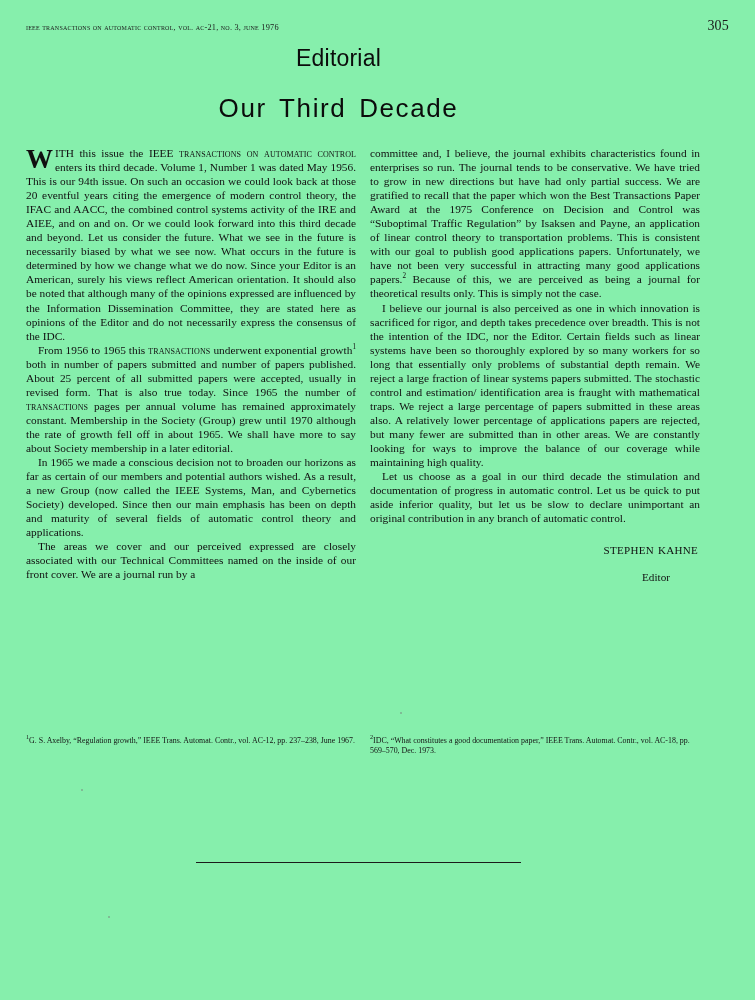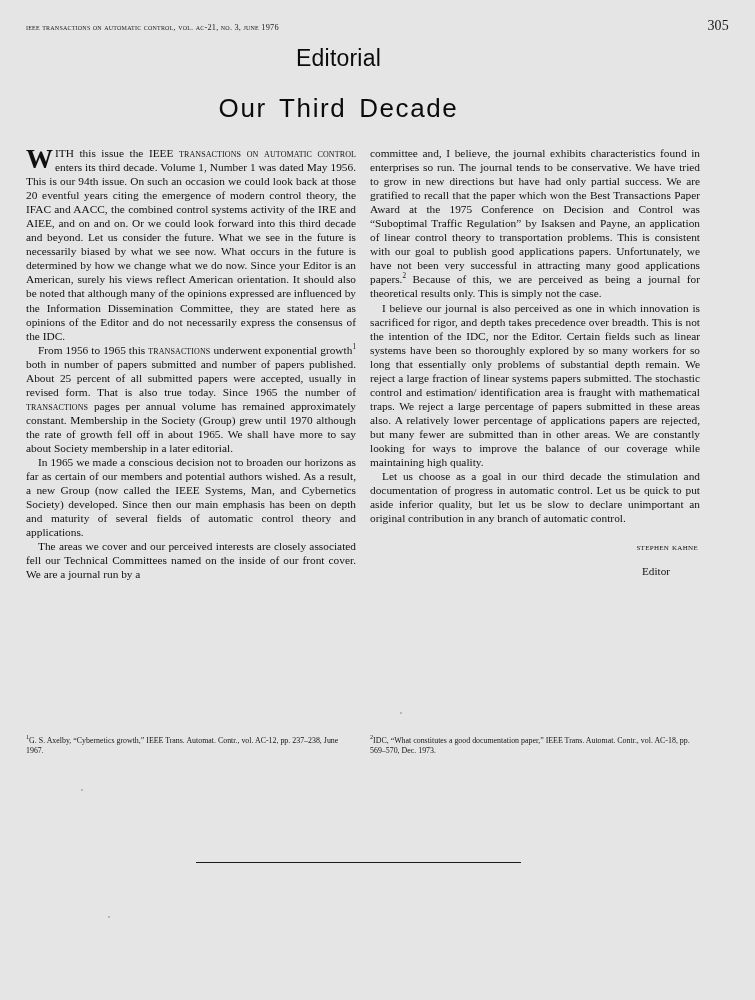--- a/index.html
+++ b/index.html
@@ -9,21 +9,21 @@
     background: #ffffff;
   }
   body {
     font-family: "Liberation Serif", "DejaVu Serif", serif;
     color: #111111;
   }
   .page {
     position: relative;
     width: 755px;
     height: 1000px;
-    background: #e5e5e5;
+    background: #86efac;
     overflow: hidden;
     box-sizing: border-box;
   }
 
   
   .running-head {
     position: absolute;
     top: 18px;
     left: 26px;
     right: 26px;
@@ -129,21 +129,21 @@
     line-height: 0;
   }
 
   
   .signature {
     margin-top: 16px;
     text-align: right;
     padding-right: 2px;
   }
   .sig-name {
-    font-size: 10px;
+    font-size: 15px;
     font-variant: small-caps;
     text-transform: lowercase;
     letter-spacing: 0.3px;
     color: #101010;
   }
   .sig-role {
     font-size: 11.2px;
     color: #101010;
     margin-top: 13px;
     padding-right: 28px;
@@ -216,21 +216,21 @@
 
       <p class="dropcap-para no-indent">
         <span class="dropcap">W</span><span>ITH</span><span> this issue the IEEE </span><span class="sc">Transactions on Automatic Control</span><span> enters its third decade. Volume 1, Number 1 was dated May 1956. This is our 94th issue. On such an occasion we could look back at those 20 eventful years citing the emergence of modern control theory, the IFAC and AACC, the combined control systems activity of the IRE and AIEE, and on and on. Or we could look forward into this third decade and beyond. Let us consider the future. What we see in the future is necessarily biased by what we see now. What occurs in the future is determined by how we change what we do now. Since your Editor is an American, surely his views reflect American orientation. It should also be noted that although many of the opinions expressed are influenced by the Information Dissemination Committee, they are stated here as opinions of the Editor and do not necessarily express the consensus of the IDC.</span>
       </p>
 
       <p><span>From 1956 to 1965 this </span><span class="sc">Transactions</span><span> underwent exponential growth</span><sup class="fn">1</sup><span> both in number of papers submitted and number of papers published. About 25 percent of all submitted papers were accepted, usually in revised form. That is also true today. Since 1965 the number of </span><span class="sc">Transactions</span><span> pages per annual volume has remained approximately constant. Membership in the Society (Group) grew until 1970 although the rate of growth fell off in about 1965. We shall have more to say about Society membership in a later editorial.</span>
       </p>
 
       <p>In 1965 we made a conscious decision not to broaden our horizons as far as certain of our members and potential authors wished. As a result, a new Group (now called the IEEE Systems, Man, and Cybernetics Society) developed. Since then our main emphasis has been on depth and maturity of several fields of automatic control theory and applications.</p>
 
-      <p>The areas we cover and our perceived interests are closely associated fell our Technical Committees named on the inside of our front cover. We are a journal run by a</p>
+      <p>The areas we cover and our perceived expressed are closely associated with our Technical Committees named on the inside of our front cover. We are a journal run by a</p>
 
     </div>
 
     <div class="col">
 
       <p class="no-indent"><span>committee and, I believe, the journal exhibits characteristics found in enterprises so run. The journal tends to be conservative. We have tried to grow in new directions but have had only partial success. We are gratified to recall that the paper which won the Best Transactions Paper Award at the 1975 Conference on Decision and Control was “Suboptimal Traffic Regulation” by Isaksen and Payne, an application of linear control theory to transportation problems. This is consistent with our goal to publish good applications papers. Unfortunately, we have not been very successful in attracting many good applications papers.</span><sup class="fn">2</sup><span> Because of this, we are perceived as being a journal for theoretical results only. This is simply not the case.</span>
       </p>
 
       <p>I believe our journal is also perceived as one in which innovation is sacrificed for rigor, and depth takes precedence over breadth. This is not the intention of the IDC, nor the Editor. Certain fields such as linear systems have been so thoroughly explored by so many workers for so long that essentially only problems of substantial depth remain. We reject a large fraction of linear systems papers submitted. The stochastic control and estimation/ identification area is fraught with mathematical traps. We reject a large percentage of papers submitted in these areas also. A relatively lower percentage of applications papers are rejected, but many fewer are submitted than in other areas. We are constantly looking for ways to improve the balance of our coverage while maintaining high quality.</p>
 
@@ -239,21 +239,21 @@
       <div class="signature">
         <div class="sig-name">Stephen Kahne</div>
         <div class="sig-role">Editor</div>
       </div>
 
     </div>
   </div>
 
   <div class="footnotes">
     <div class="footnote-col">
-      <p class="footnote"><sup>1</sup><span>G. S. Axelby, “Cybernetics growth,” </span><span class="it">IEEE Trans. Automat. Contr.</span><span>, vol. AC-12, pp. 237–238, June 1967.</span>
+      <p class="footnote"><sup>1</sup><span>G. S. Axelby, “Regulation growth,” </span><span class="it">IEEE Trans. Automat. Contr.</span><span>, vol. AC-12, pp. 237–238, June 1967.</span>
       </p>
     </div>
     <div class="footnote-col">
       <p class="footnote"><sup>2</sup><span>IDC, “What constitutes a </span><span class="it">good</span><span> documentation paper,” </span><span class="it">IEEE Trans. Automat. Contr.</span><span>, vol. AC-18, pp. 569–570, Dec. 1973.</span>
       </p>
     </div>
   </div>
 
   <div class="bottom-rule"></div>
 

